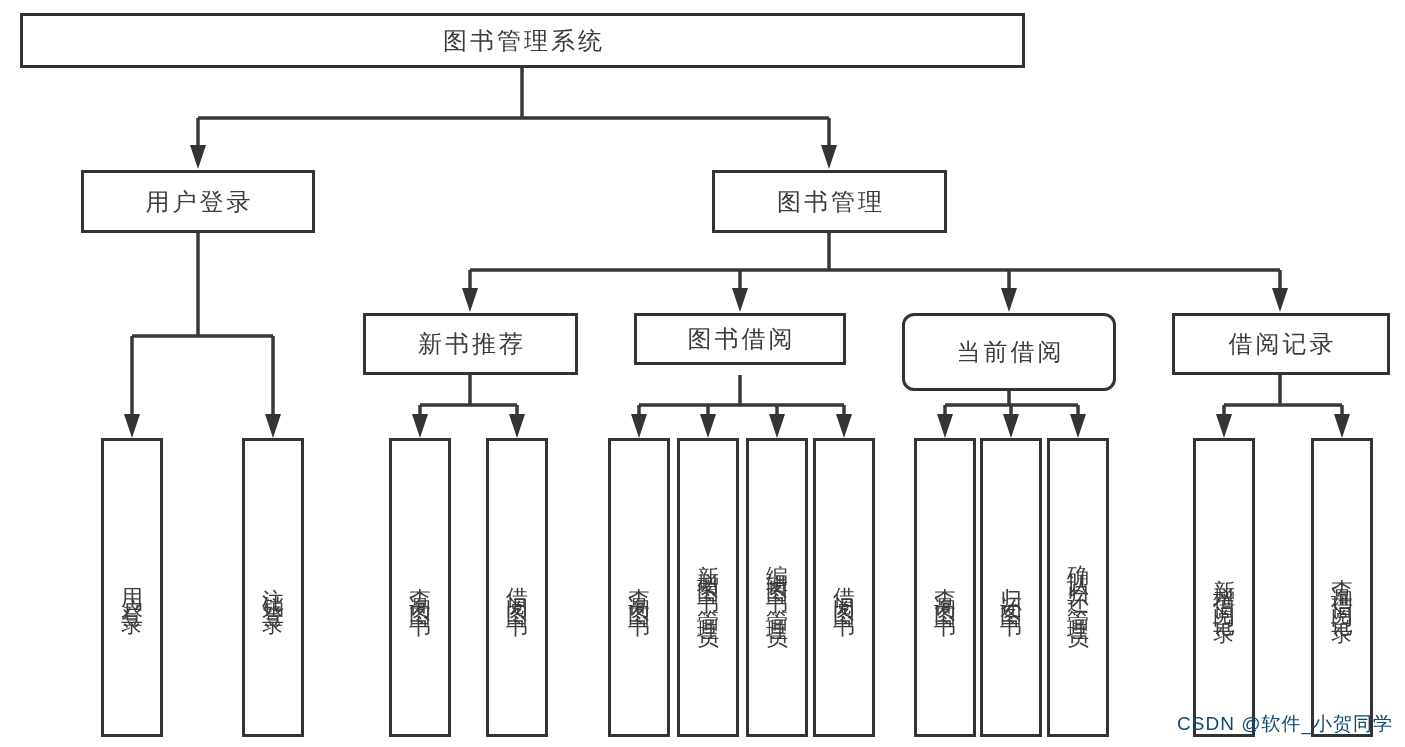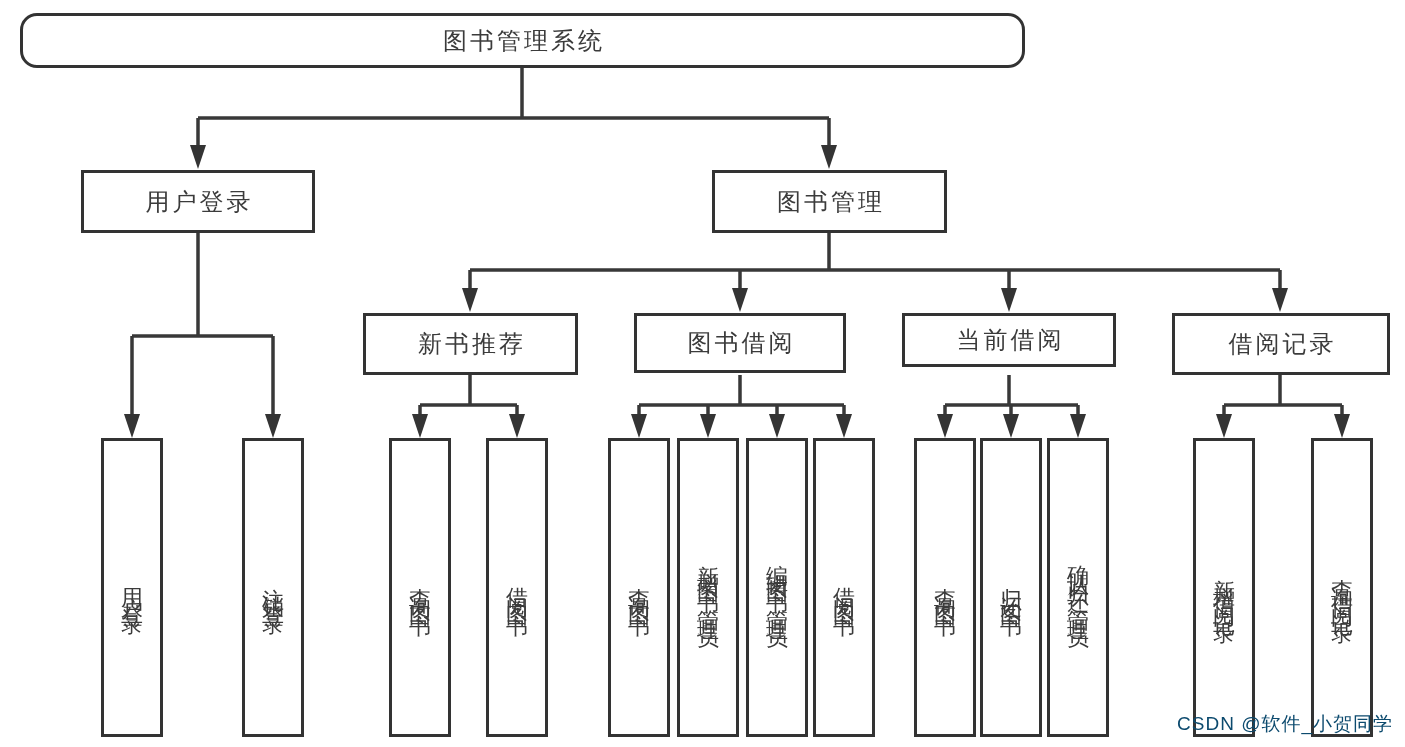--- a/index.html
+++ b/index.html
@@ -98,28 +98,28 @@
       <polygon points="1003,414 1019,414 1011,438"></polygon>
       <polygon points="1070,414 1086,414 1078,438"></polygon>
     </g>
     <g>
       <path d="M1280 375 V405 M1224 405 H1342 M1224 405 V416 M1342 405 V416"></path>
       <polygon points="1216,414 1232,414 1224,438"></polygon>
       <polygon points="1334,414 1350,414 1342,438"></polygon>
     </g>
   </svg>
 
-  <div class="node h-node" style="left:20px; top:13px; width:1005px; height:55px;border-radius:17px;">图书管理系统</div>
+  <div class="node h-node" style="left:20px; top:13px; width:1005px; height:55px;">图书管理系统</div>
 
   <div class="node h-node" style="left:81px; top:170px; width:234px; height:63px;">用户登录</div>
   <div class="node h-node" style="left:363px; top:313px; width:215px; height:62px;">新书推荐</div>
 
   <div class="node h-node" style="left:712px; top:170px; width:235px; height:63px;">图书管理</div>
-  <div class="node h-node" style="left:634px; top:313px; width:212px; height:60px;">图书借阅</div>
-  <div class="node h-node" style="left:902px; top:313px; width:214px; height:54px;">当前借阅</div>
+  <div class="node h-node" style="left:634px; top:313px; width:212px; height:52px;">图书借阅</div>
+  <div class="node h-node" style="left:902px; top:313px; width:214px; height:78px;border-radius:12px;">当前借阅</div>
   <div class="node h-node" style="left:1172px; top:313px; width:218px; height:62px;">借阅记录</div>
 
   <div class="node v-node" style="left:101px; top:438px; width:62px; height:299px;">用户登录</div>
   <div class="node v-node" style="left:242px; top:438px; width:62px; height:299px;">注销登录</div>
 
   <div class="node v-node" style="left:389px; top:438px; width:62px; height:299px;">查询图书</div>
   <div class="node v-node" style="left:486px; top:438px; width:62px; height:299px;">借阅图书</div>
 
   <div class="node v-node" style="left:608px; top:438px; width:62px; height:299px;">查询图书</div>
   <div class="node v-node" style="left:677px; top:438px; width:62px; height:299px;">新增图书（管理员）</div>

